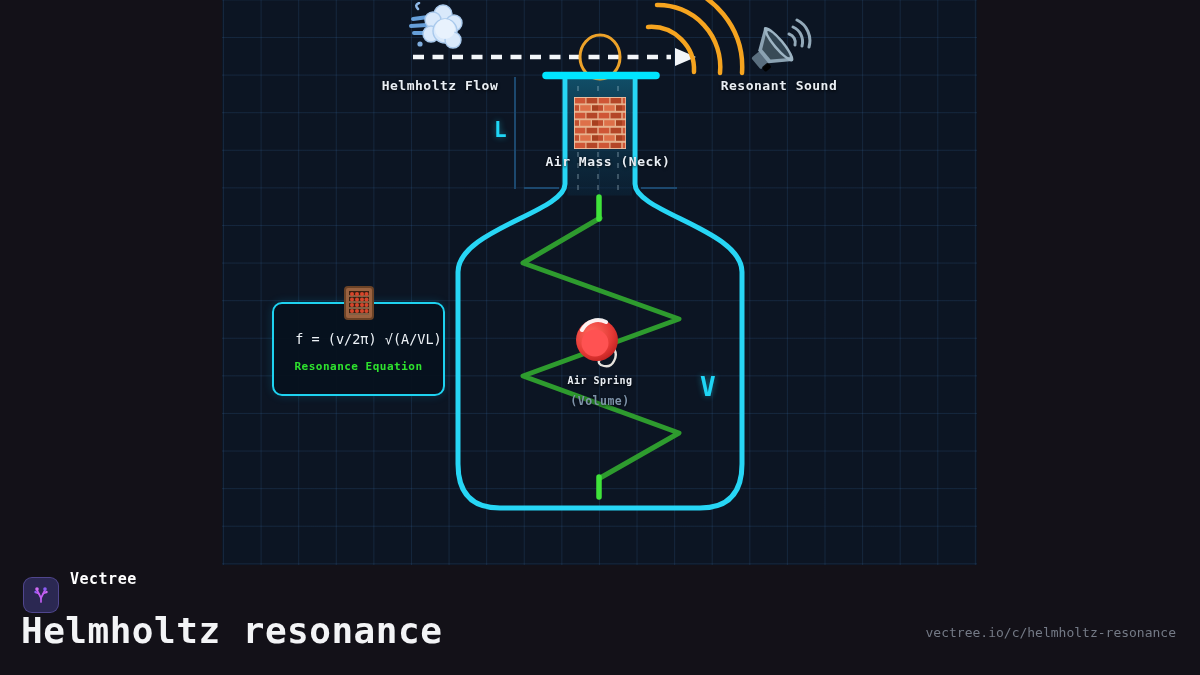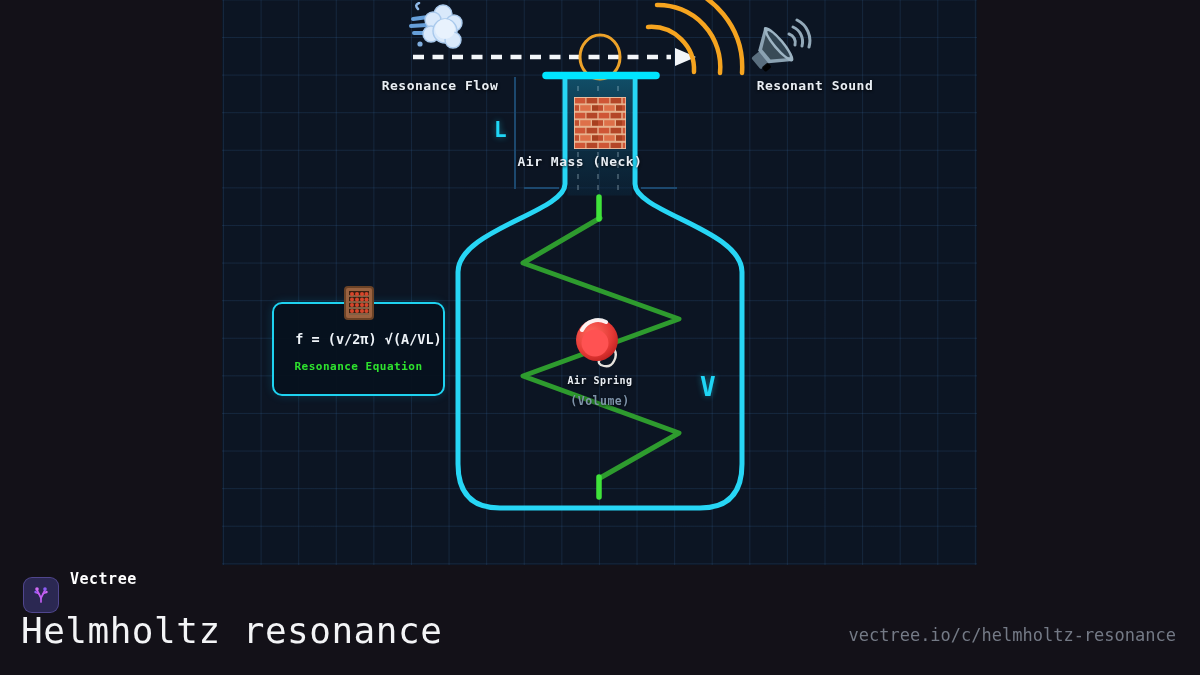--- a/index.html
+++ b/index.html
@@ -28,30 +28,30 @@
   .dim{color:#1fd6f6;font-weight:bold;z-index:4;position:absolute;
     text-shadow:0 0 6px rgba(31,214,246,0.45);}
   .eq-box{
     position:absolute;left:272px;top:302px;width:169px;height:90px;z-index:3;
     border:2px solid #1ed2f0;border-radius:10px;
     background:rgba(6,17,30,0.94);
     box-shadow:0 0 10px rgba(0,200,255,0.18);
     text-align:center;
   }
   .eq-abacus{position:absolute;left:50%;margin-left:-15px;top:-18px;}
-  .eq-formula{margin-top:27px;font-size:13.5px;color:#eef3f8;font-weight:bold;letter-spacing:0;margin-left:20px;}
+  .eq-formula{margin-top:27px;font-size:13.5px;color:#eef3f8;font-weight:normal;letter-spacing:0;margin-left:20px;}
   .eq-caption{margin-top:13px;font-size:11px;font-weight:bold;color:#2ee32e;letter-spacing:0.5px;}
   .footer-logo{
     position:absolute;left:23px;top:577px;width:34px;height:34px;z-index:5;
     background:#2b2852;border:1px solid rgba(150,125,255,0.35);border-radius:9px;
     display:flex;align-items:center;justify-content:center;
   }
   .brand{position:absolute;left:70px;top:570px;font-size:15px;font-weight:bold;color:#ffffff;letter-spacing:0.5px;z-index:5;}
-  .page-title{position:absolute;left:21px;top:610px;font-size:36px;font-weight:normal;color:#f3f4f6;z-index:5;letter-spacing:0.5px;}
-  .page-url{position:absolute;right:24px;top:625px;font-size:17px;color:#747a86;z-index:5;}
+  .page-title{position:absolute;left:21px;top:610px;font-size:36px;font-weight:bold;color:#f3f4f6;z-index:5;letter-spacing:0.5px;}
+  .page-url{position:absolute;right:24px;top:625px;font-size:13px;color:#747a86;z-index:5;}
 </style>
 </head>
 <body>
 
 <div class="panel"></div>
 
 <svg class="diagram-svg" viewBox="222 0 755 565">
   <defs>
     <linearGradient id="neckGrad" x1="0" y1="0" x2="0" y2="1">
       <stop offset="0" stop-color="rgba(18,92,120,0.8)"></stop>
@@ -186,23 +186,23 @@
       <circle cx="8" cy="25" r="2"></circle>
         <circle cx="13" cy="25" r="2"></circle>
         <circle cx="18" cy="25" r="2"></circle>
         <circle cx="22.5" cy="25" r="2"></circle>
     </g>
   </svg>
   <div class="eq-formula">f = (v/2π) √(A/VL)</div>
   <div class="eq-caption">Resonance Equation</div>
 </div>
 
-<div class="lbl" style="left:340px;top:78px;width:200px">Resonance Flow</div>
-<div class="lbl" style="left:715px;top:78px;width:200px">Resonant Sound</div>
-<div class="lbl" style="left:480px;top:154px;width:200px">Air Mass (Neck)</div>
+<div class="lbl" style="left:340px;top:78px;width:200px">Helmholtz Flow</div>
+<div class="lbl" style="left:679px;top:78px;width:200px">Resonant Sound</div>
+<div class="lbl" style="left:508px;top:154px;width:200px">Air Mass (Neck)</div>
 <div class="dim" style="left:494px;top:118px;font-size:21px">L</div>
 <div class="dim" style="left:700px;top:372px;font-size:26px">V</div>
 <div class="lbl" style="left:500px;top:375px;width:200px;font-size:10px">Air Spring</div>
 <div class="lbl" style="left:500px;top:394px;width:200px;font-size:11.5px;color:#7e93a9;font-weight:bold">(Volume)</div>
 
 <div class="footer-logo">
   <svg width="24" height="24" viewBox="0 0 24 24">
     <g stroke="#c25df2" stroke-width="1.7" stroke-linecap="round" fill="none">
       <path d="M 8 7 L 12 15 L 16 7"></path>
       <path d="M 12 15 L 12 19"></path>

